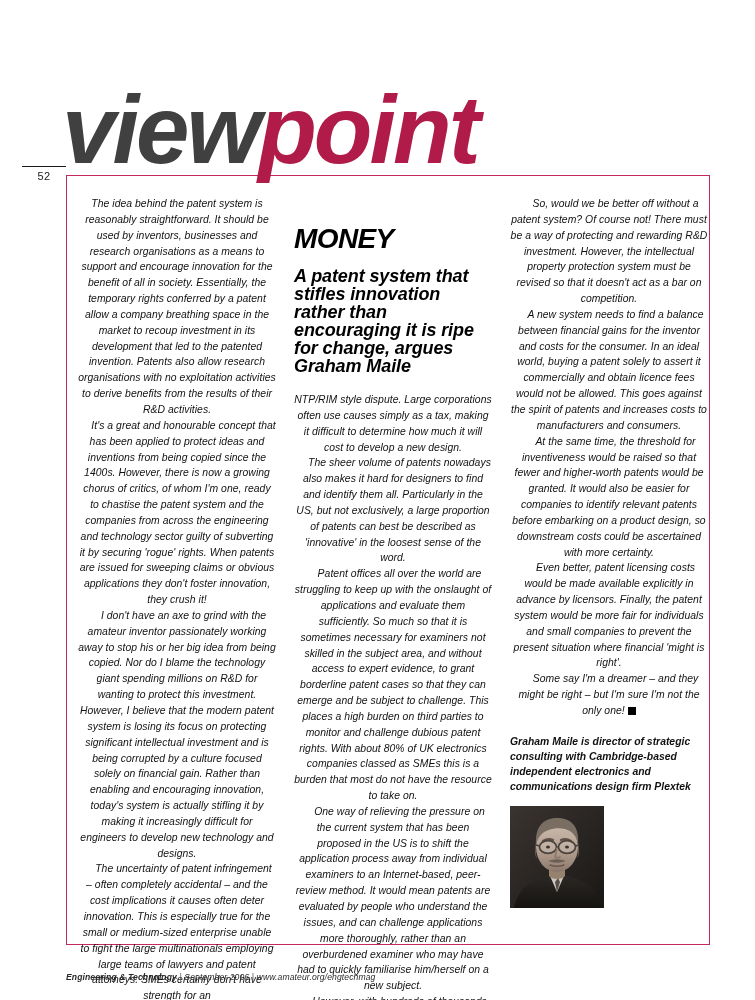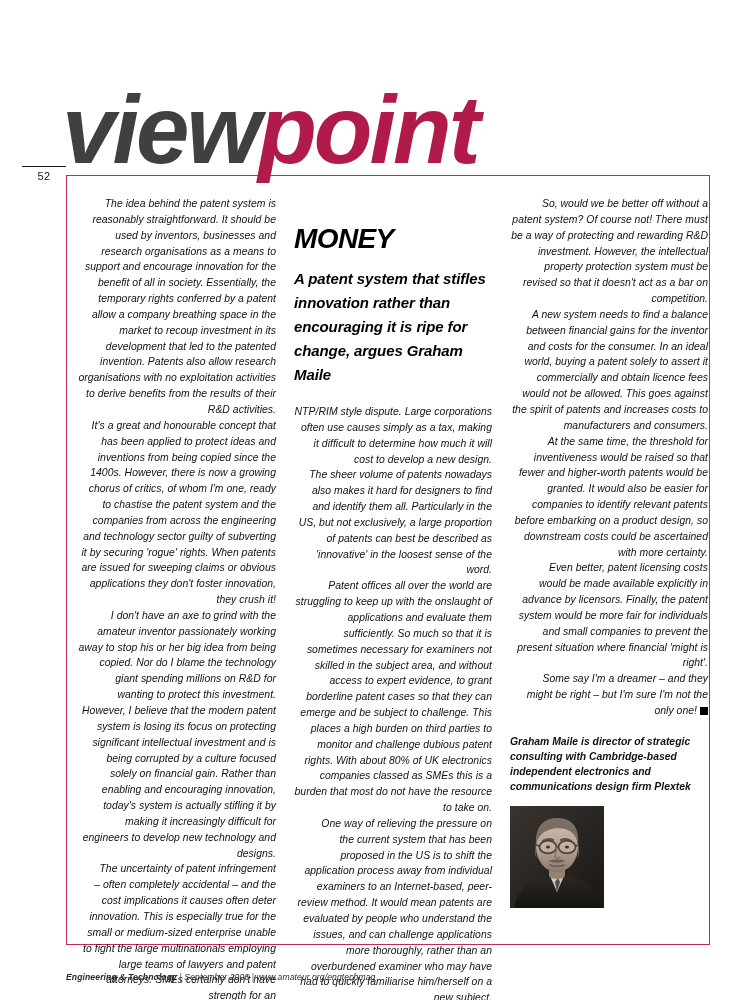--- a/index.html
+++ b/index.html
@@ -80,39 +80,39 @@
     position: relative;
   }
 
   
   .body-p {
     font-size: 10.4px;
     line-height: 15.85px;
     font-style: italic;
     color: #111111;
     margin: 0;
-    text-align: right;
+    text-align: center;
     letter-spacing: 0.04px;
   }
   .body-p.indent { text-indent: 13px; font-style: italic; }
 
   
   .headline {
     font-size: 28px;
     line-height: 28.5px;
     font-style: italic;
     font-weight: bold;
     letter-spacing: -0.6px;
     color: #000000;
     margin: 0 0 14px 0;
     text-transform: uppercase;
   }
   .standfirst {
-    font-size: 15px;
-    line-height: 24px;
+    font-size: 18px;
+    line-height: 18px;
     font-style: italic;
     font-weight: bold;
     color: #000000;
     margin: 0 0 17px 0;
     letter-spacing: -0.1px;
   }
 
   
   .endmark {
     display: inline-block;

